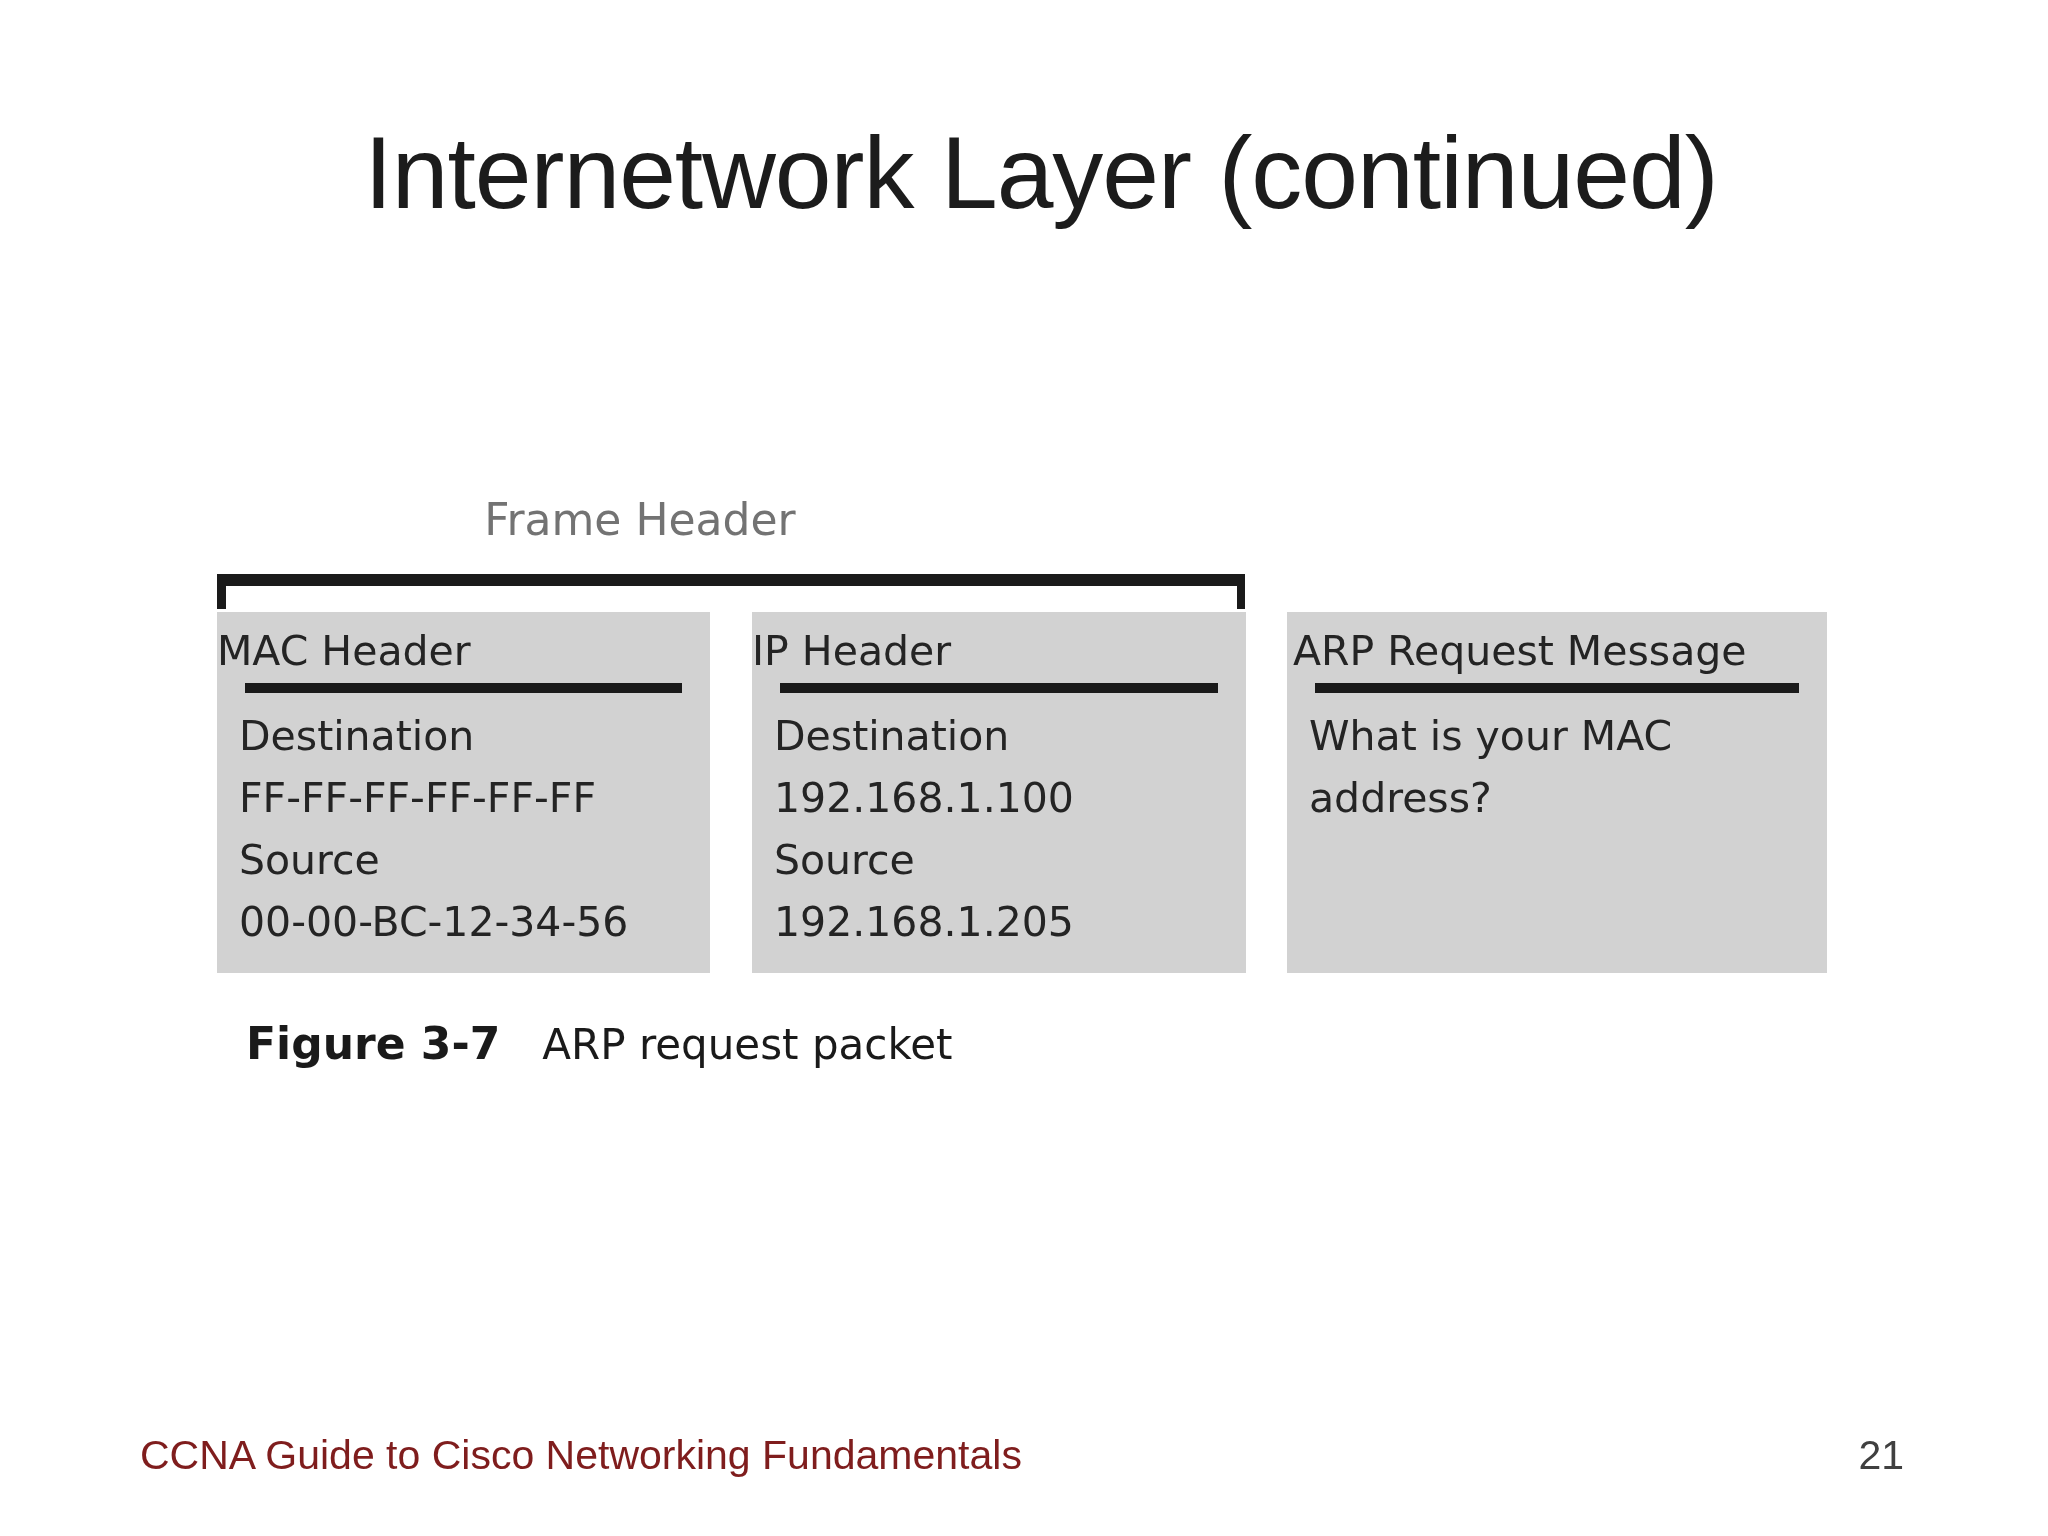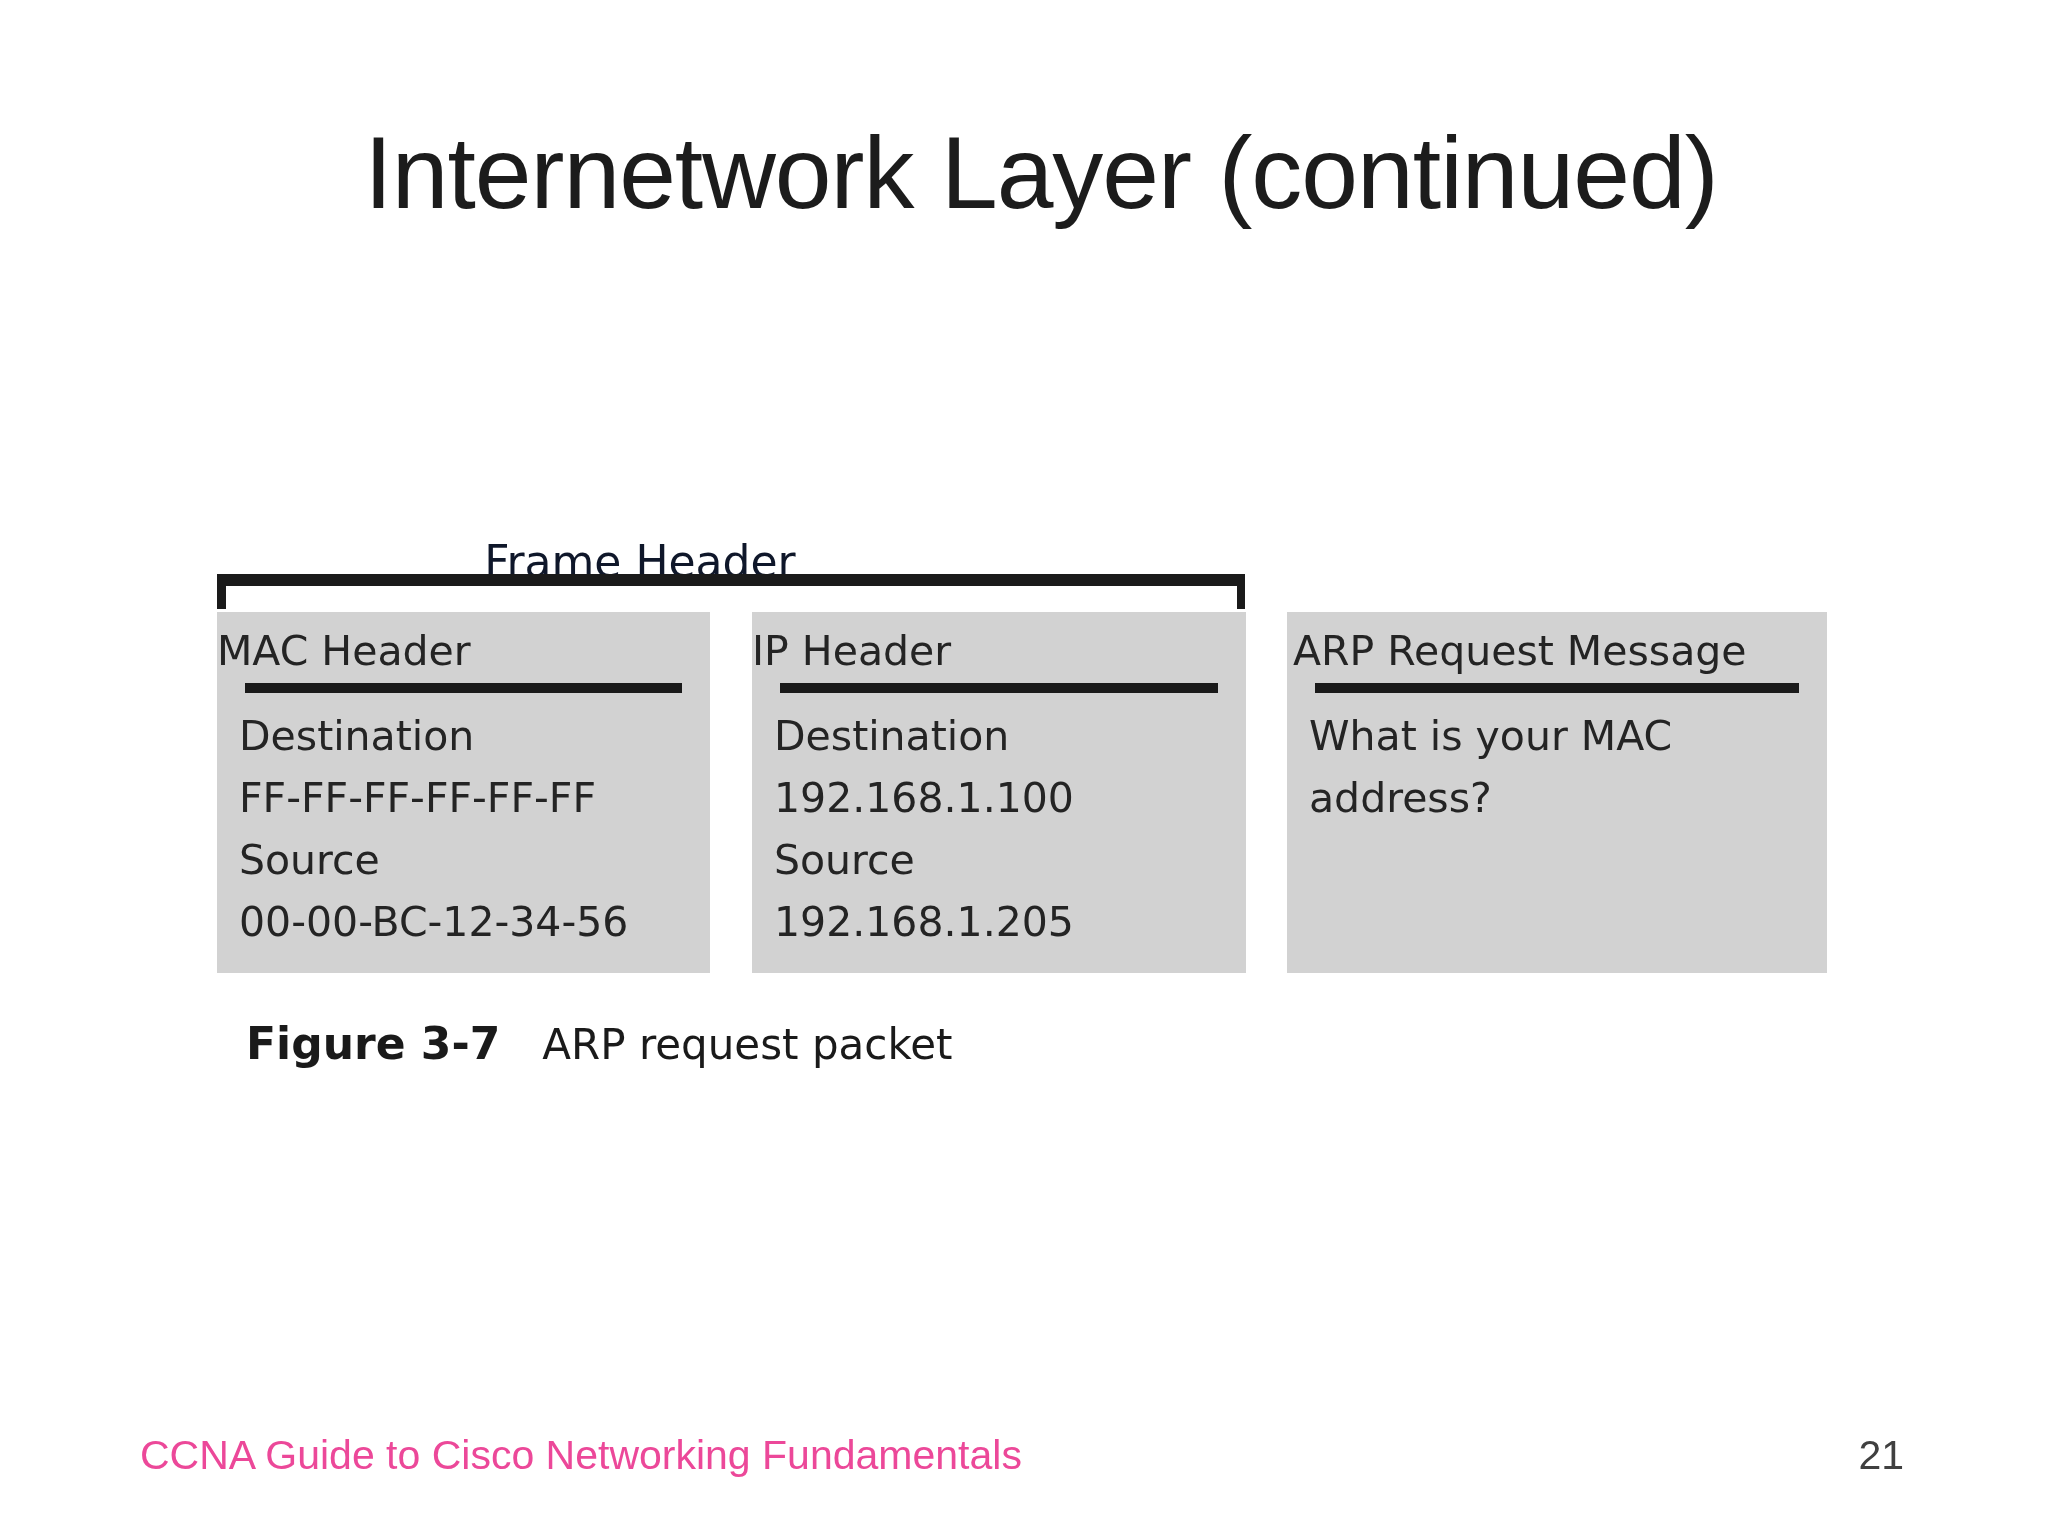--- a/index.html
+++ b/index.html
@@ -27,25 +27,25 @@
     color: #1c1c1c;
   }
 
   
   .fig-font { font-family: "DejaVu Sans", sans-serif; color: #242424; }
 
   
   .frame-label {
     position: absolute;
     left: 440px;
-    top: 536px;
+    top: 494px;
     width: 400px;
     text-align: center;
     font-size: 44px;
-    color: #0f172a;
+    color: #737373;
   }
   .bracket {
     position: absolute;
     left: 217px;
     top: 574px;
     width: 1028px;
     height: 35px;
     box-sizing: border-box;
     border-top: 12px solid #1a1a1a;
     border-left: 9px solid #1a1a1a;
@@ -95,21 +95,21 @@
     margin-left: 28px;
   }
   .caption-label { font-weight: bold; font-size: 44px; margin-right: 42px; }
 
   
   .footer-text {
     position: absolute;
     left: 140px;
     top: 1432px;
     font-size: 41px;
-    color: #ec4899;
+    color: #7f1d1d;
   }
   .page-number {
     position: absolute;
     right: 144px;
     top: 1432px;
     font-size: 41px;
     color: #404040;
   }
 </style>
 </head>

